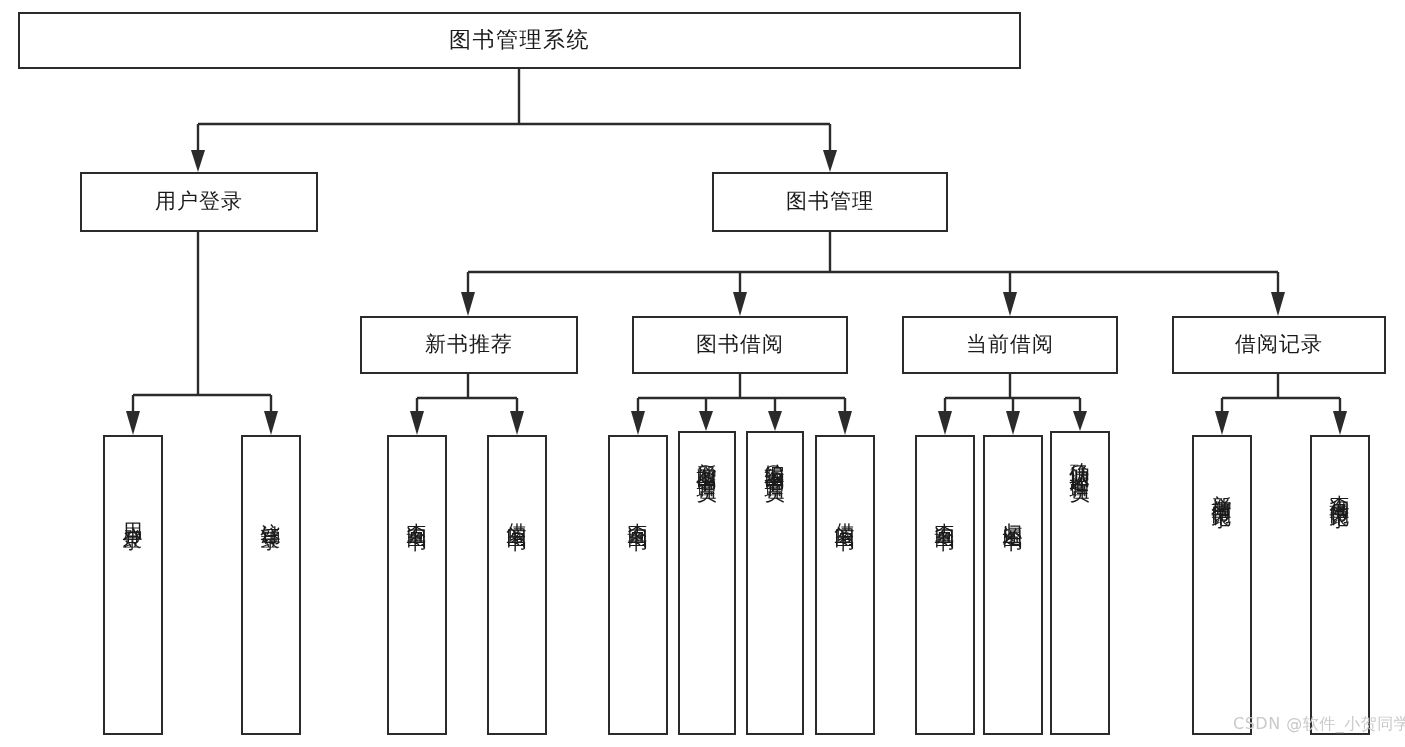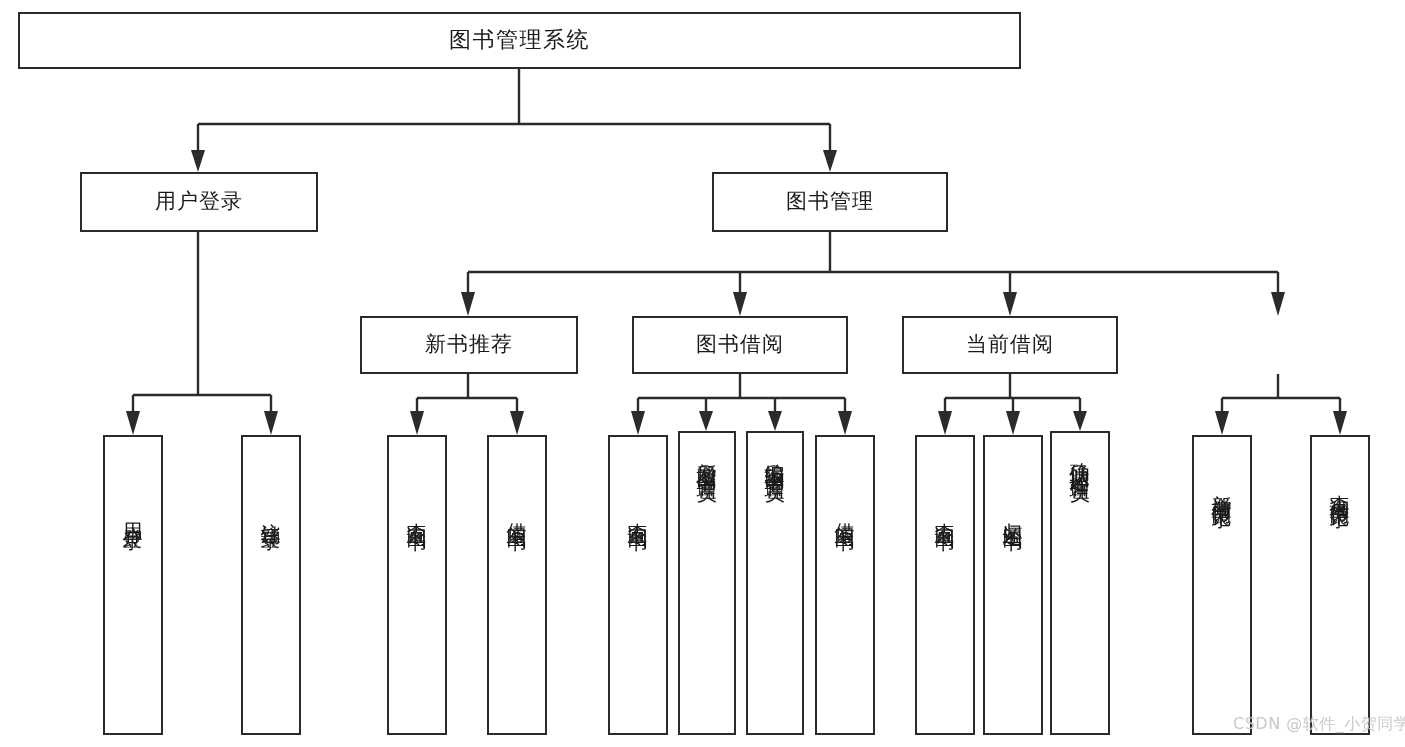--- a/index.html
+++ b/index.html
@@ -148,20 +148,23 @@
 
   <div class="node h-node" style="left:712px;top:172px;width:236px;height:60px;">
     <span class="label">图书管理</span>
   </div>
   <div class="node h-node" style="left:902px;top:316px;width:216px;height:58px;">
     <span class="label">当前借阅</span>
   </div>
   <div class="node h-node" style="left:632px;top:316px;width:216px;height:58px;">
     <span class="label">图书借阅</span>
   </div>
+  <div class="node h-node" style="left:1172px;top:316px;width:214px;height:58px;">
+    <span class="label">借阅记录</span>
+  </div>
 
   <div class="node v-node mid-start" style="left:103px;top:435px;width:60px;height:300px;">
     <span class="label">用户登录</span>
   </div>
   <div class="node v-node mid-start" style="left:241px;top:435px;width:60px;height:300px;">
     <span class="label">注销登录</span>
   </div>
 
   <div class="node v-node mid-start" style="left:387px;top:435px;width:60px;height:300px;">
     <span class="label">查询图书</span>

